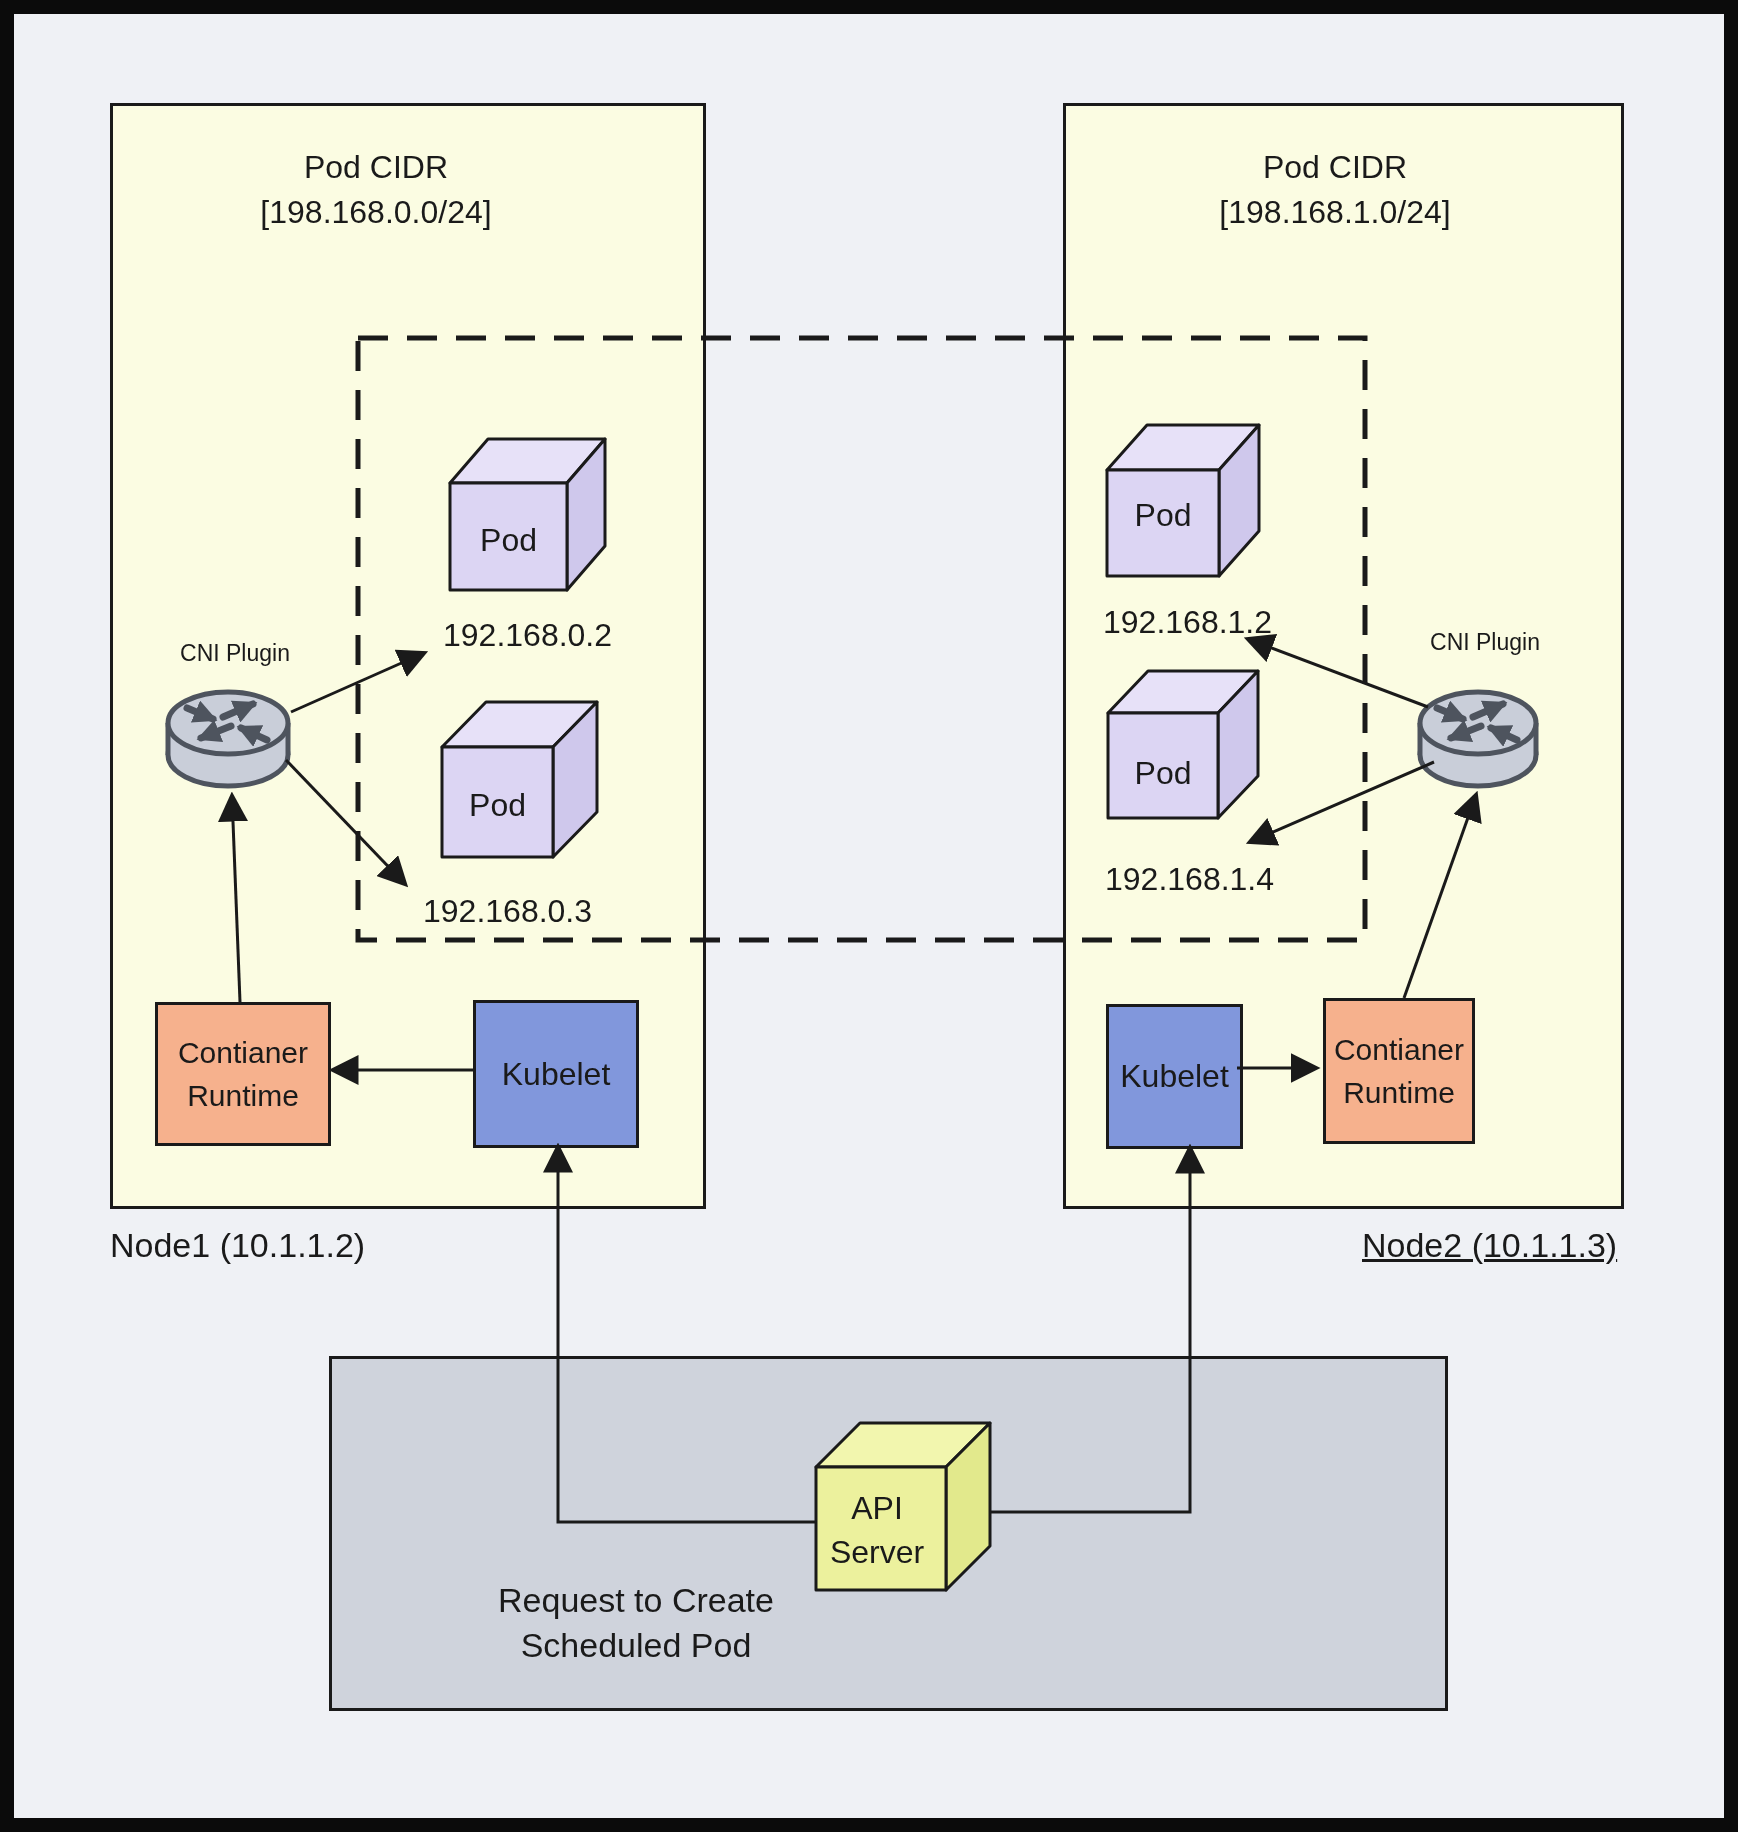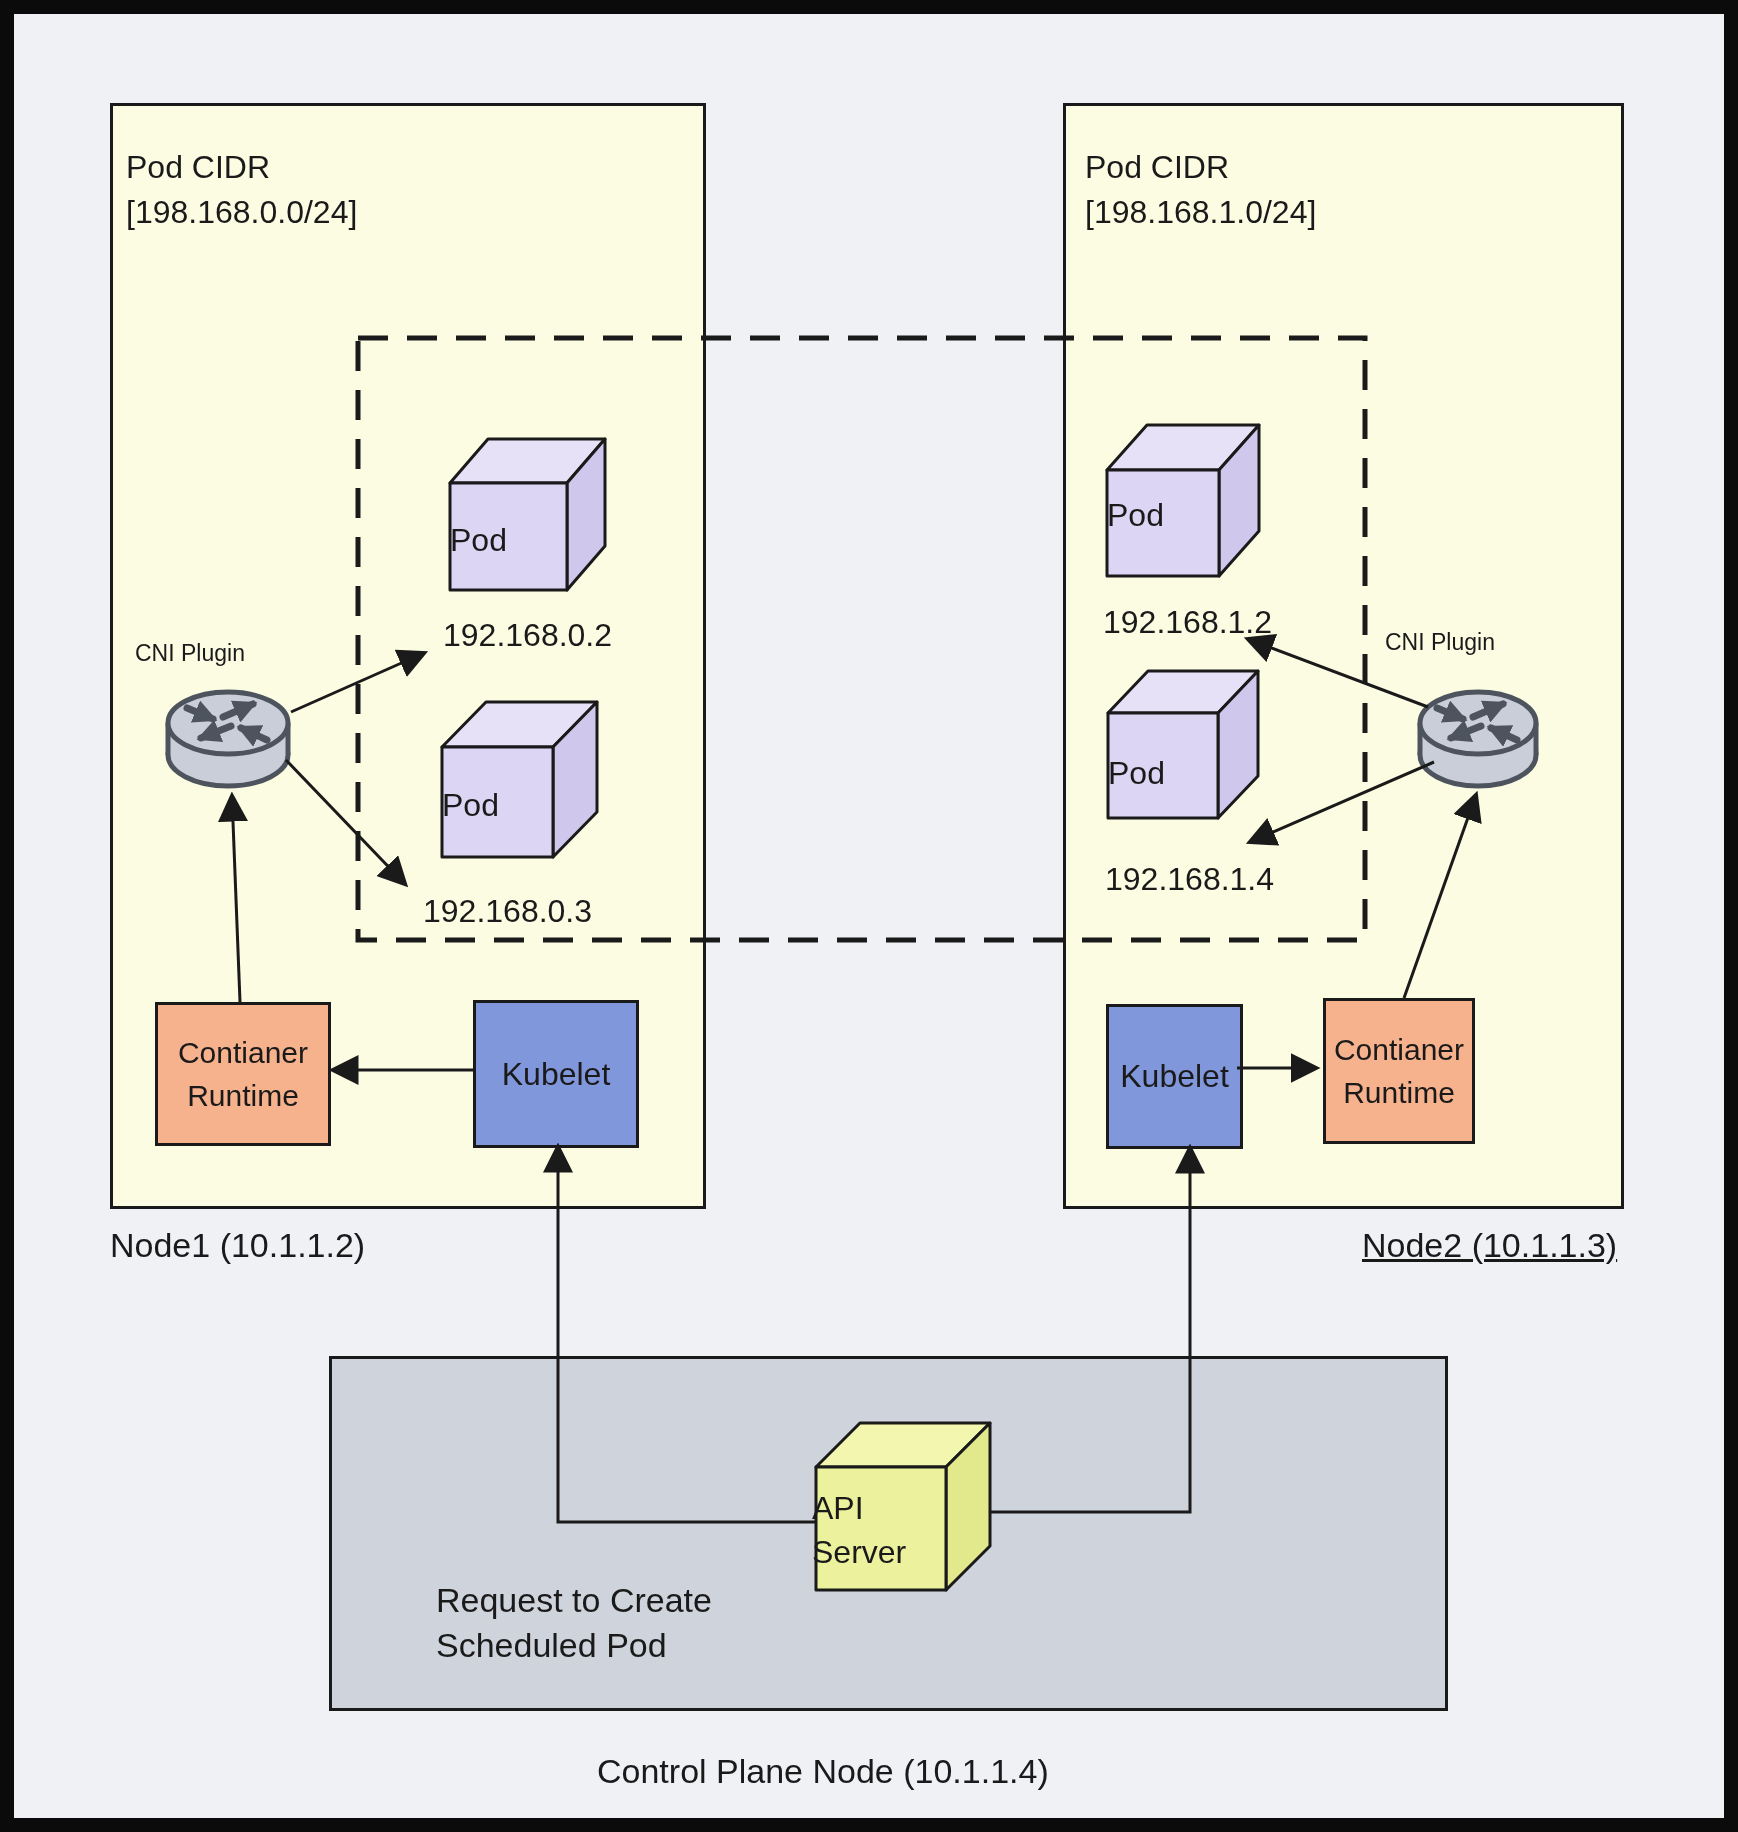--- a/index.html
+++ b/index.html
@@ -7,21 +7,21 @@
          font-family:"Liberation Sans","DejaVu Sans",sans-serif;color:var(--line,#1a1a1a);}
   #paper{position:absolute;left:14px;top:14px;right:14px;bottom:14px;background:var(--page_bg,#eff1f5);}
   .nodebox{position:absolute;background:var(--node_fill,#fbfce2);border:3px solid var(--line,#1a1a1a);z-index:1;}
   .cpbox{position:absolute;background:var(--control_plane_fill,#cfd3dc);border:3px solid var(--line,#1a1a1a);z-index:1;}
   .smallbox{position:absolute;border:3px solid var(--line,#1a1a1a);display:flex;align-items:center;justify-content:center;
             text-align:center;z-index:1;font-size:30px;line-height:1.45;white-space:pre-line;}
   .kubelet{background:var(--kubelet_fill,#8197dc);font-size:32px;}
   .runtime{background:var(--runtime_fill,#f6b18d);}
   svg.canvas{position:absolute;left:0;top:0;z-index:2;pointer-events:none;}
   .label{position:absolute;z-index:3;white-space:pre-line;}
-  .center{text-align:left;}
+  .center{text-align:center;}
   .nowrap{white-space:nowrap;}
   .title{font-size:32px;line-height:45px;}
   .overlaylbl{font-size:36px;line-height:45px;}
   .cnilbl{font-size:23px;}
   .iplbl{font-size:32px;}
   .podlbl{font-size:32px;}
   .namelbl{font-size:34px;}
   .apilbl{font-size:32px;line-height:44px;}
   .reqlbl{font-size:34px;line-height:45px;margin-top:31px;}
   
@@ -157,14 +157,13 @@
   <div class="label iplbl nowrap" style="left:1103px;top:604px;">192.168.1.2</div>
   <div class="label iplbl nowrap" style="left:1105px;top:861px;">192.168.1.4</div>
 
   <div class="label namelbl nowrap" style="left:110px;top:1226px;">Node1 (10.1.1.2)</div>
   <div class="label namelbl nowrap" style="left:1362px;top:1226px;text-decoration:underline;">Node2 (10.1.1.3)</div>
 
   <div class="label apilbl center" style="left:812px;top:1486px;width:130px;">API
 Server</div>
   <div class="label reqlbl center" style="left:436px;top:1547px;width:400px;">Request to Create
 Scheduled Pod</div>
-  <div class="label namelbl center" style="left:597px;top:1752px;width:600px;">Control Plane Node  (10.1.1.4)</div>
 </div>
 
 </body></html>

